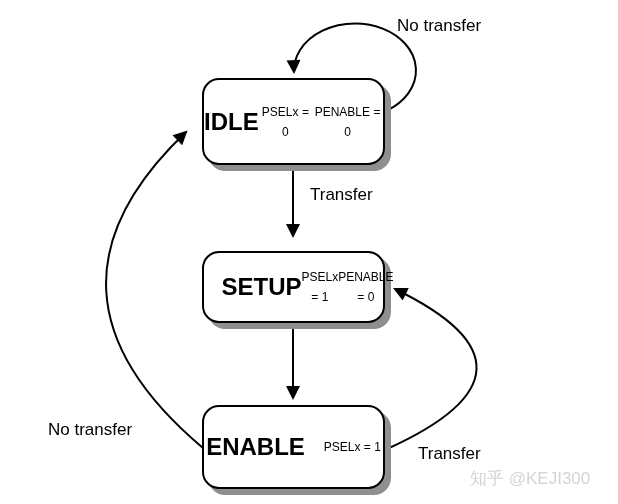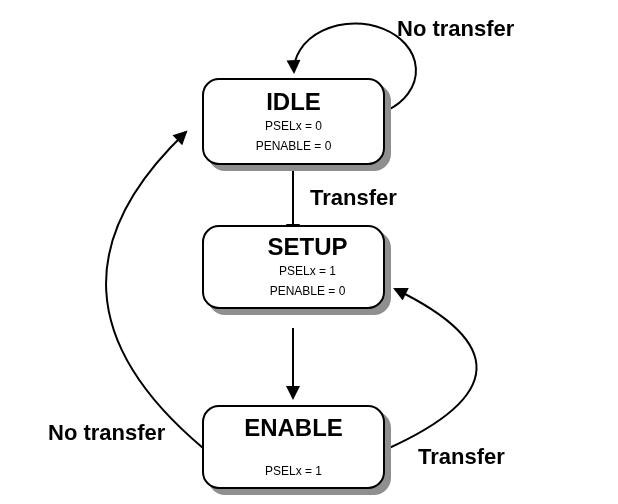--- a/index.html
+++ b/index.html
@@ -33,41 +33,41 @@
   .state-box {
     position: absolute;
     z-index: 2;
     box-sizing: border-box;
     width: 183px;
     background: var(--box_fill, #ffffff);
     border: 2px solid var(--box_border, #000000);
     border-radius: 17px;
     box-shadow: 6px 6px 0 var(--shadow, #8f8f8f);
     display: flex;
-    flex-direction: column;
+    flex-direction: row;
     align-items: center;
     justify-content: center;
     text-align: center;
   }
   .state-title {
     font-size: 24px;
     font-weight: bold;
     line-height: 28px;
     color: #000000;
   }
   .state-line {
     font-size: 12px;
     line-height: 20px;
     color: #000000;
   }
   .edge-label {
     position: absolute;
     z-index: 3;
-    font-size: 22px;
-    font-weight: bold;
+    font-size: 17px;
+    font-weight: normal;
     color: #000000;
     white-space: nowrap;
   }
   .watermark {
     position: absolute;
     z-index: 3;
     left: 470px;
     top: 467px;
     font-size: 17px;
     color: var(--watermark, #d4d4d4);
@@ -96,33 +96,34 @@
 
     <path class="edge" d="M 203 448 Q 18 292 186 132" marker-end="url(#arrowhead)"></path>
   </svg>
 
   <div class="state-box" style="left:202px; top:78px; height:87px;">
     <div class="state-title">IDLE</div>
     <div class="state-line">PSELx = 0</div>
     <div class="state-line">PENABLE = 0</div>
   </div>
 
-  <div class="state-box" style="left:202px; top:225px; height:84px;padding-left:28px;">
+  <div class="state-box" style="left:202px; top:251px; height:72px;padding-left:28px;">
     <div class="state-title">SETUP</div>
     <div class="state-line">PSELx = 1</div>
     <div class="state-line">PENABLE = 0</div>
   </div>
 
   <div class="state-box" style="left:202px; top:405px; height:84px;gap:19px;">
     <div class="state-title">ENABLE</div>
     <div class="state-line">PSELx = 1</div>
   </div>
 
   <div class="edge-label" style="left:397px; top:16px;">No transfer</div>
 
   <div class="edge-label" style="left:310px; top:185px;">Transfer</div>
 
   <div class="edge-label" style="left:418px; top:444px;">Transfer</div>
 
   <div class="edge-label" style="left:48px; top:420px;">No transfer</div>
 
+  <div class="watermark">知乎 @KEJI300</div>
 
 </div>
 
 </body></html>

